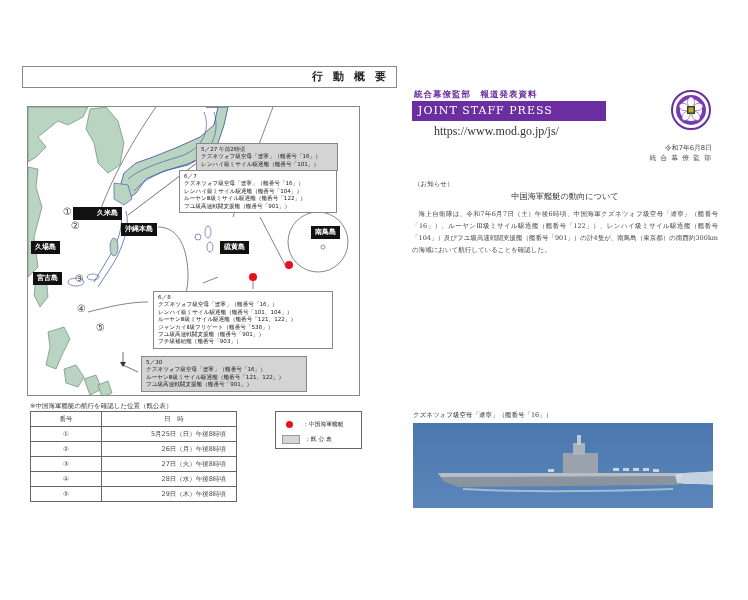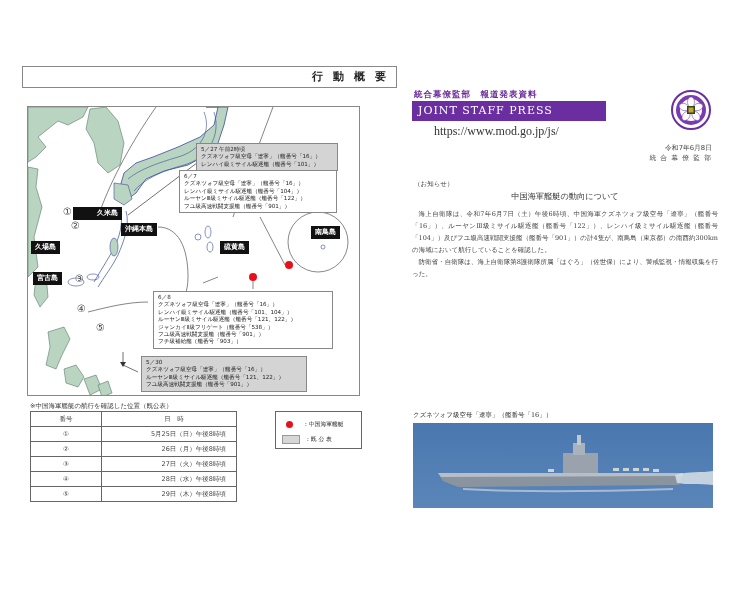--- a/index.html
+++ b/index.html
@@ -207,21 +207,20 @@
 <div class="abs date">
   <div>令和7年6月8日</div>
   <div style="letter-spacing:1px;">統 合 幕 僚 監 部</div>
 </div>
 
 <div class="abs notice">（お知らせ）</div>
 <div class="abs heading">中国海軍艦艇の動向について</div>
 
 <div class="abs body">
   <p>海上自衛隊は、令和7年6月7日（土）午後6時頃、中国海軍クズネツォフ級空母「遼寧」（艦番号「16」）、ルーヤンⅢ級ミサイル駆逐艦（艦番号「122」）、レンハイ級ミサイル駆逐艦（艦番号「104」）及びフユ級高速戦闘支援艦（艦番号「901」）の計4隻が、南鳥島（東京都）の南西約300kmの海域において航行していることを確認した。</p>
-  <p>防衛省・自衛隊は、海上自衛隊第8護衛隊所属「はぐろ」（佐世保）により、警戒監視・情報収集を行った。</p>
 </div>
 
 <div class="abs caption">クズネツォフ級空母「遼寧」（艦番号「16」）</div>
 <div class="abs photo">
   <svg width="300" height="85" viewBox="0 0 300 85">
     <defs>
       <linearGradient id="sea" x1="0" y1="0" x2="0" y2="1">
         <stop offset="0" stop-color="#4a77ae"></stop>
         <stop offset="1" stop-color="#5a86ba"></stop>
       </linearGradient>

